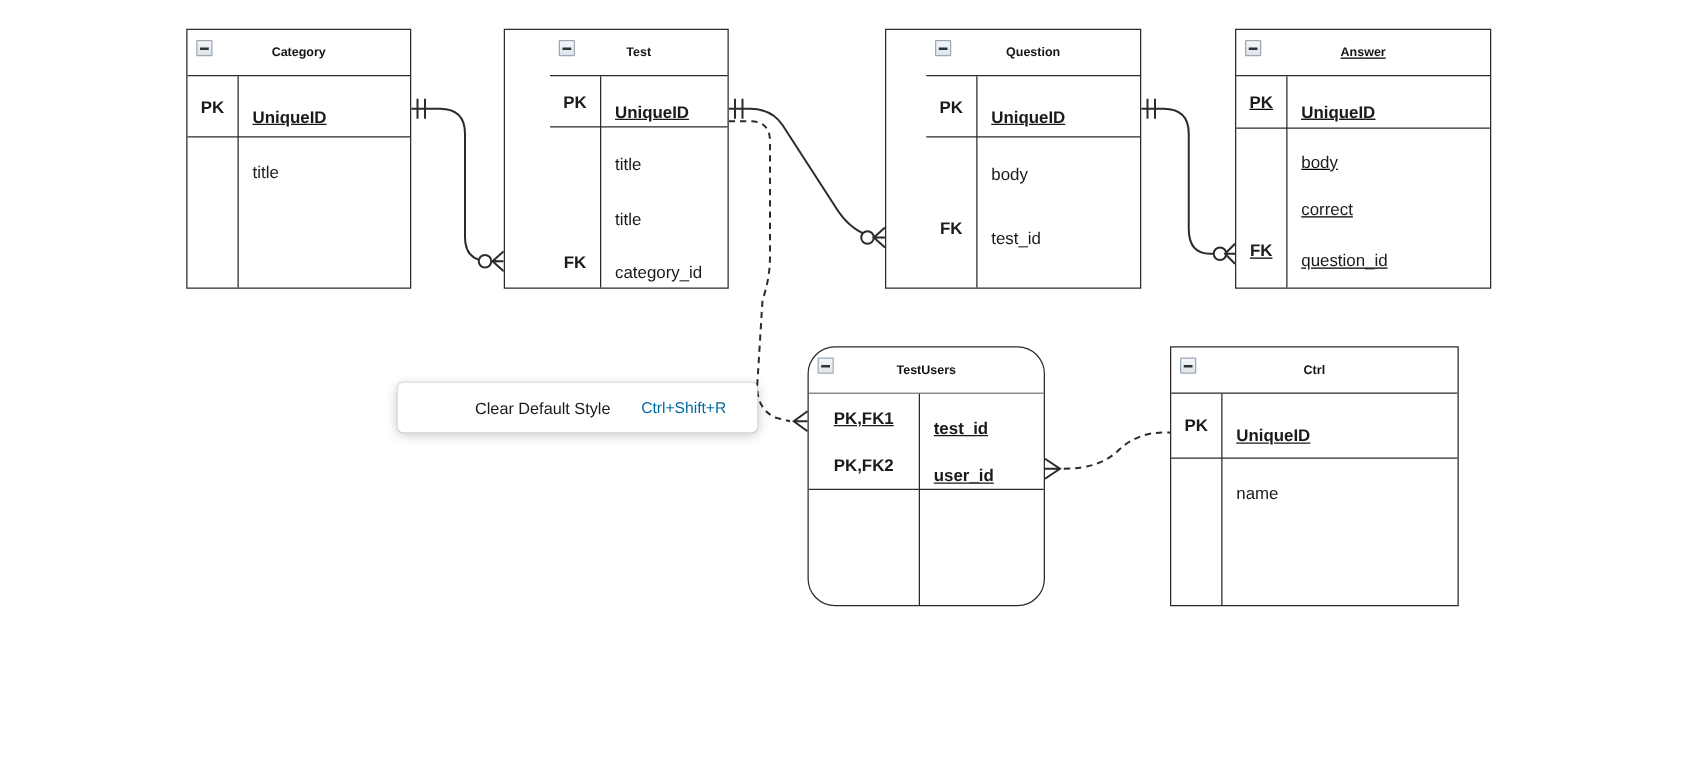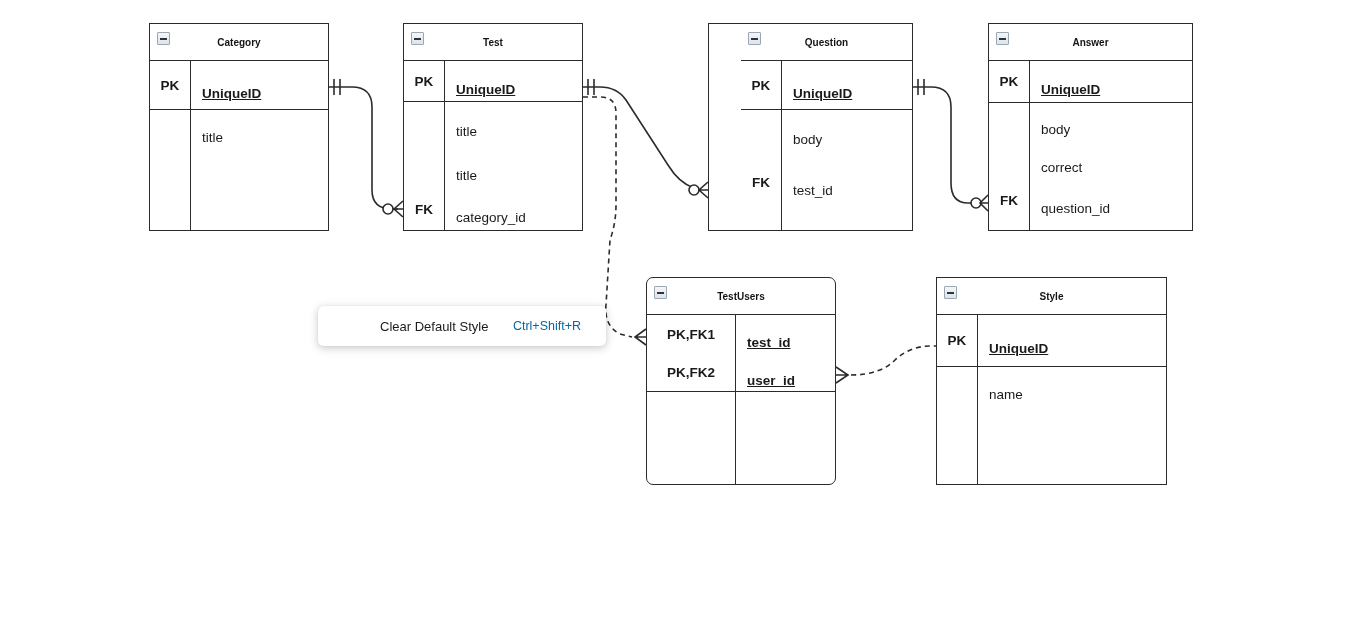--- a/index.html
+++ b/index.html
@@ -30,21 +30,21 @@
     pointer-events: none;
   }
   
   .entity {
     position: absolute;
     box-sizing: border-box;
     background: #ffffff;
     border: 1.6px solid #2b2b2b;
   }
   .entity.rounded {
-    border-radius: 7px;
+    border-radius: 22px;
   }
   .entity-title {
     position: relative;
     box-sizing: border-box;
     height: 37px;
     line-height: 37px;
     text-align: center;
     font-size: 10px;
     font-weight: bold;
     color: #141414;
@@ -217,21 +217,21 @@
         <div class="keycell" style="width:40px;"></div>
         <div class="namecell"></div>
       </div>
       <div class="row" style="height:40px;">
         <div class="keycell" style="width:40px;"></div>
         <div class="namecell"></div>
       </div>
     </div>
   </div>
 
-  <div class="entity" style="left:403px; top:23px; width:180px; height:208px;">
+  <div class="entity" style="left:403px; top:23px; width:180px; height:208px;padding-left:36px;">
     <div class="entity-title">
       <span class="collapse-icon"></span>
       <span>Test</span>
     </div>
     <div class="rows" style="height:169px;">
       <div class="key-col-line" style="left:40px;"></div>
       <div class="row pk" style="height:40px;">
         <div class="keycell" style="width:40px;">PK</div>
         <div class="namecell">UniqueID</div>
       </div>
@@ -271,21 +271,21 @@
         <div class="keycell" style="width:40px;">FK</div>
         <div class="namecell">test_id</div>
       </div>
       <div class="row" style="height:19px;">
         <div class="keycell" style="width:40px;"></div>
         <div class="namecell"></div>
       </div>
     </div>
   </div>
 
-  <div class="entity" style="left:988px; top:23px; width:205px; height:208px;">
+  <div class="entity" style="left:988px; top:23px; width:205px; height:208px;text-decoration:underline;">
     <div class="entity-title">
       <span class="collapse-icon"></span>
       <span>Answer</span>
     </div>
     <div class="rows" style="height:169px;">
       <div class="key-col-line" style="left:40px;"></div>
       <div class="row pk" style="height:41px;">
         <div class="keycell" style="width:40px;">PK</div>
         <div class="namecell">UniqueID</div>
       </div>
@@ -306,21 +306,21 @@
   </div>
 
   <div class="entity rounded" style="left:646px; top:277px; width:190px; height:208px;">
     <div class="entity-title">
       <span class="collapse-icon"></span>
       <span>TestUsers</span>
     </div>
     <div class="rows" style="height:169px;">
       <div class="key-col-line" style="left:88px;"></div>
       <div class="row pkfk" style="height:38px;">
-        <div class="keycell" style="width:88px;">PK,FK1</div>
+        <div class="keycell" style="width:88px;text-decoration:underline;">PK,FK1</div>
         <div class="namecell">test_id</div>
       </div>
       <div class="row pkfk" style="height:38px;">
         <div class="keycell" style="width:88px;">PK,FK2</div>
         <div class="namecell">user_id</div>
       </div>
       <div class="section-divider" style="top:76px;"></div>
       <div class="row" style="height:46px;">
         <div class="keycell" style="width:88px;"></div>
         <div class="namecell"></div>
@@ -328,21 +328,21 @@
       <div class="row" style="height:47px;">
         <div class="keycell" style="width:88px;"></div>
         <div class="namecell"></div>
       </div>
     </div>
   </div>
 
   <div class="entity" style="left:936px; top:277px; width:231px; height:208px;">
     <div class="entity-title">
       <span class="collapse-icon"></span>
-      <span>Style</span>
+      <span>Ctrl</span>
     </div>
     <div class="rows" style="height:169px;">
       <div class="key-col-line" style="left:40px;"></div>
       <div class="row pk" style="height:51px;">
         <div class="keycell" style="width:40px;">PK</div>
         <div class="namecell">UniqueID</div>
       </div>
       <div class="section-divider" style="top:51px;"></div>
       <div class="row" style="height:40px;">
         <div class="keycell" style="width:40px;"></div>

